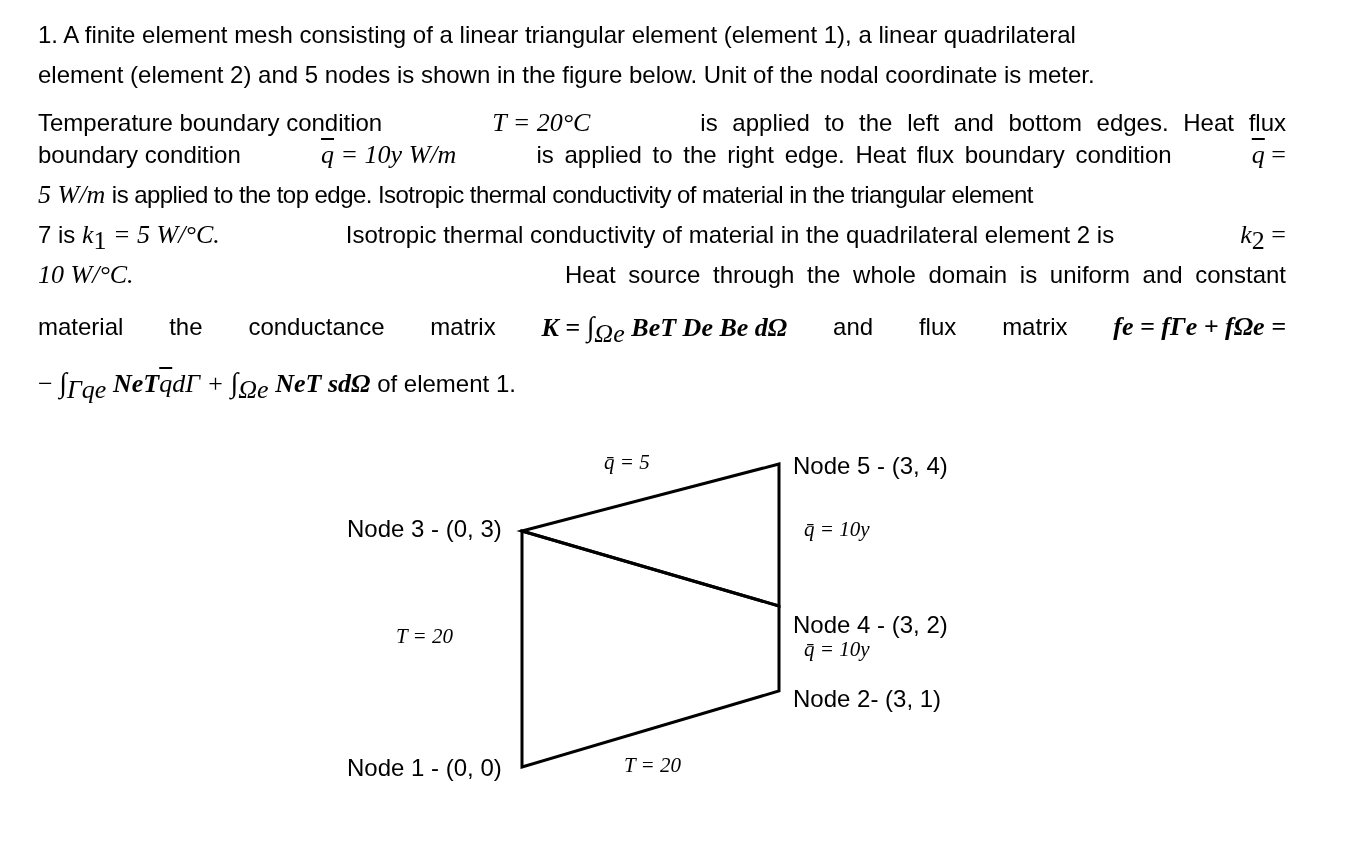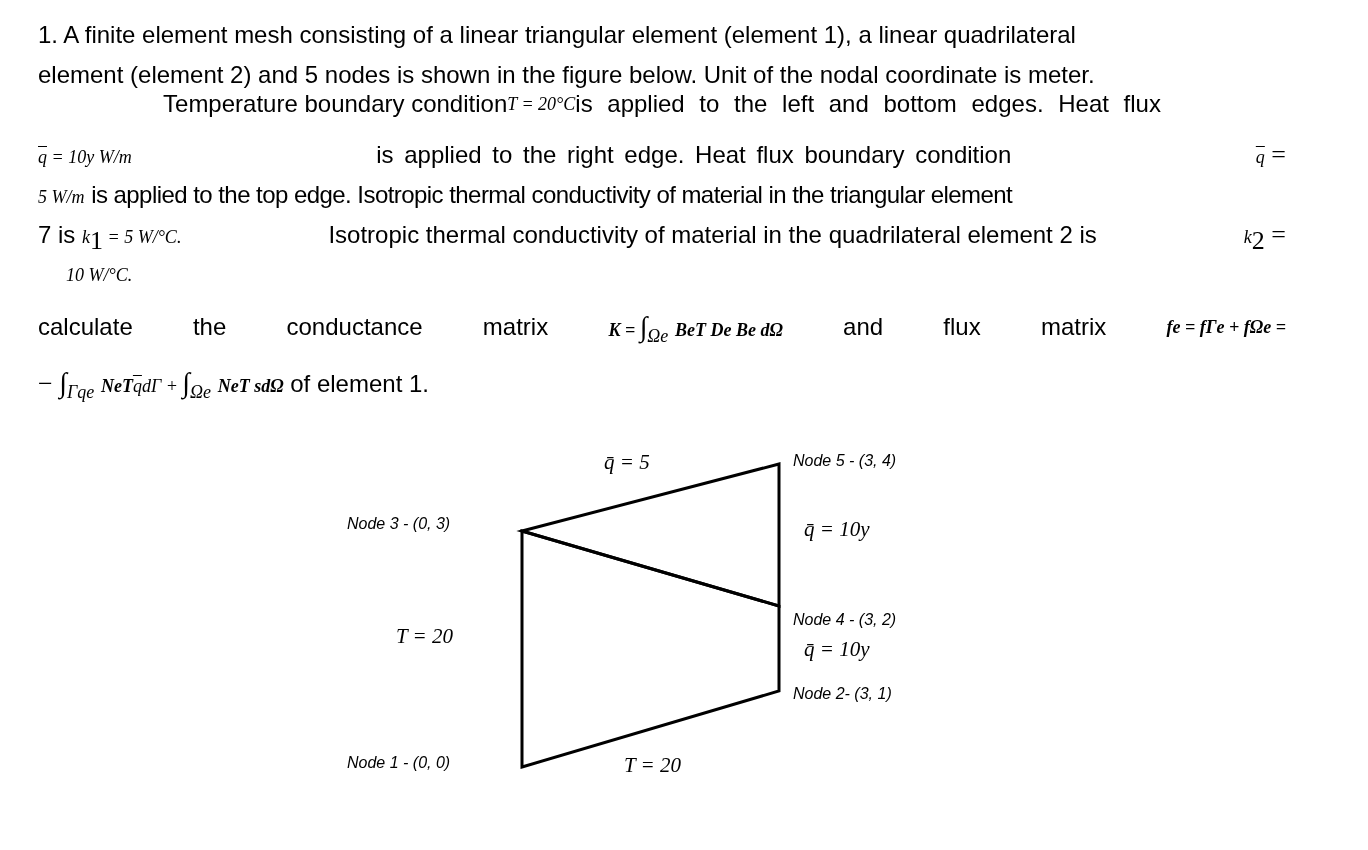--- a/index.html
+++ b/index.html
@@ -1,64 +1,66 @@
 <!DOCTYPE html>
 <html><head>
 <meta charset="utf-8">
 <style>
   html, body { margin:0; padding:0; background:#ffffff; }
   body { width:1368px; height:850px; position:relative; overflow:hidden;
          font-family:"Liberation Sans", sans-serif; color:#000; }
   .para { position:absolute; left:38px; width:1248px; font-size:24px; }
   .line { position:absolute; left:0; width:1248px; white-space:nowrap; line-height:30px; height:30px; }
   .just { display:flex; justify-content:space-between; }
-  .m { font-family:"Liberation Serif", serif; font-style:italic; font-size:18px; }
+  .m { font-family:"Liberation Serif", serif; font-style:italic; font-size:26px; }
   .mr { font-family:"Liberation Serif", serif; font-size:26px; }
   .b { font-weight:bold; }
   sub, sup { font-size:15px; line-height:0; }
   .qbar { text-decoration:overline; }
   .int { font-family:"Liberation Serif", serif; font-size:28px; font-style:normal; }
-  .fig-label { position:absolute; font-size:16px; white-space:nowrap;font-style:italic; }
+  .fig-label { position:absolute; font-size:24px; white-space:nowrap; }
   .fig-math { position:absolute; font-family:"Liberation Serif", serif; font-style:italic; font-size:21px; white-space:nowrap; }
   svg.mesh { position:absolute; left:0; top:0; }
 </style>
 </head>
 <body>
 
 <div class="para" style="top:20px;">
   <div class="line" style="top:0px;">
     <span>1. A finite element mesh consisting of a linear triangular element (element 1), a linear quadrilateral</span>
   </div>
   <div class="line" style="top:40px;">
     <span>element (element 2) and 5 nodes is shown in the figure below. Unit of the nodal coordinate is meter.</span>
   </div>
-  <div class="line just" style="top:69px;justify-content:center;">
+  <div class="line just" style="top:88px;">
     <span>Temperature boundary condition</span>
     <span class="m">T = 20°C</span>
     <span style="word-spacing:8px;">is applied to the left and bottom edges. Heat flux</span>
   </div>
   <div class="line just" style="top:120px;">
+    <span>boundary condition</span>
     <span><span class="m qbar">q</span><span class="m"> = 10y W/m</span></span>
     <span style="word-spacing:4px;">is applied to the right edge. Heat flux boundary condition</span>
     <span><span class="m qbar">q</span><span class="mr"> =</span></span>
   </div>
   <div class="line" style="top:160px;">
     <span class="m">5 W/m</span>
     <span style="letter-spacing:-0.55px;margin-top:32px;">is applied to the top edge. Isotropic thermal conductivity of material in the triangular element</span>
   </div>
   <div class="line just" style="top:200px;">
     <span><span>7 is</span> <span class="m">k</span><sub class="mr">1</sub><span class="m"> = 5 W/°C.</span></span>
     <span>Isotropic thermal conductivity of material in the quadrilateral element 2 is</span>
     <span><span class="m">k</span><sub class="mr">2</sub><span class="mr"> =</span></span>
   </div>
-  <div class="line just" style="top:240px;margin-left:28px;">
+  <div class="line just" style="top:240px;">
     <span class="m">10 W/°C.</span>
+    <span style="word-spacing:6px;">Heat source through the whole domain is uniform and constant</span>
   </div>
   <div class="line just" style="top:292px;">
-    <span>calculate</span>
+    <span>material</span>
     <span>the</span>
     <span>conductance</span>
     <span>matrix</span>
     <span><span class="m b">K = </span><span class="int">∫</span><sub class="m">Ωe</sub> <span class="m b">BeT De Be dΩ</span></span>
     <span>and</span>
     <span>flux</span>
     <span>matrix</span>
     <span class="m b">fe = fΓe + fΩe =</span>
   </div>
   <div class="line" style="top:348px;">

